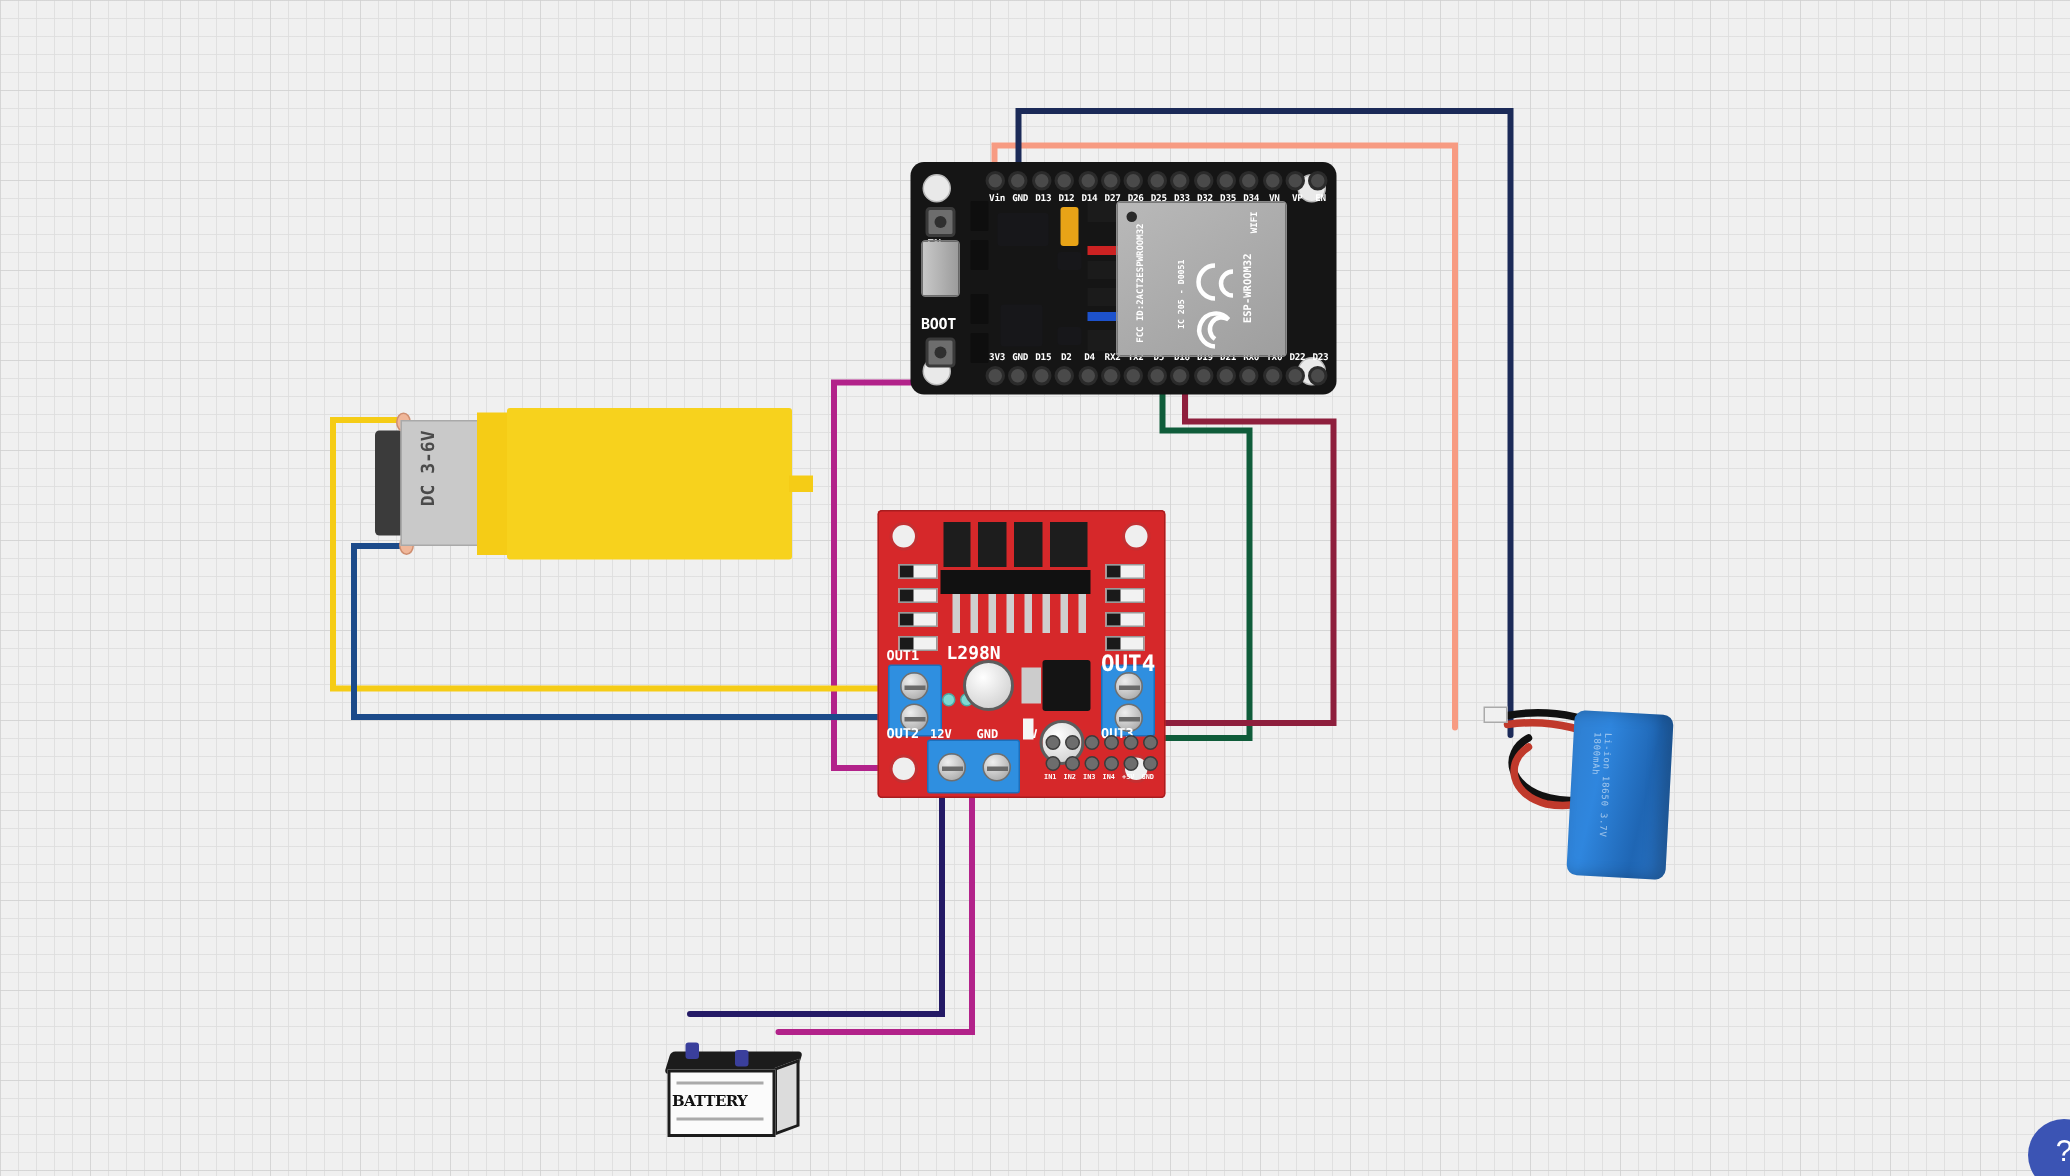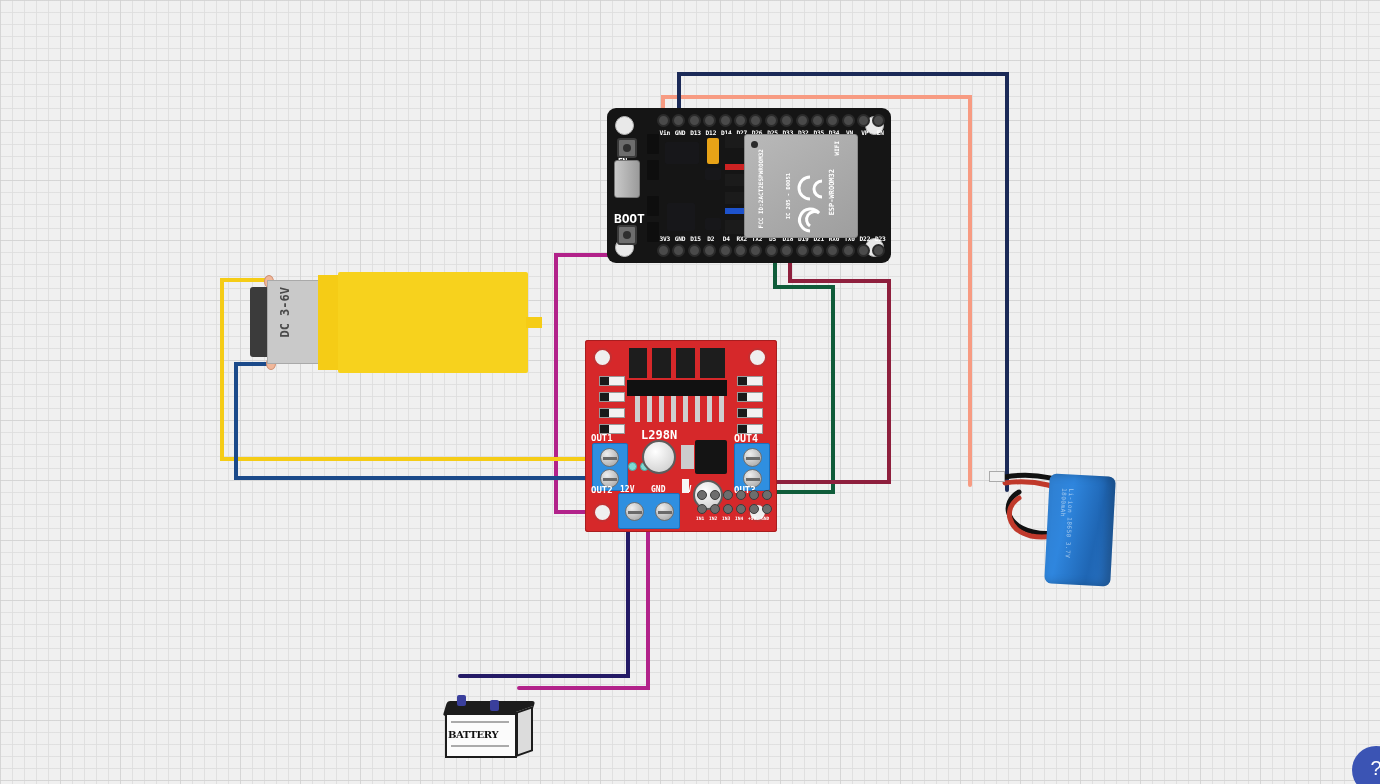--- a/index.html
+++ b/index.html
@@ -216,21 +216,21 @@
       <div class="esp-label" style="left: 169.4px; width: 15.4px; text-align: center;">RX0</div>
       <div class="esp-label" style="left: 184.8px; width: 15.4px; text-align: center;">TX0</div>
       <div class="esp-label" style="left: 200.2px; width: 15.4px; text-align: center;">D22</div>
       <div class="esp-label" style="left: 215.6px; width: 15.4px; text-align: center;">D23</div>
     </div>
 
   <div class="esp-btn" style="left:10px;top:30px;"></div>
   <div class="esp-label" style="left:11px;top:50px;font-size:8px;">EN</div>
   <div class="esp-usb"></div>
   <div class="esp-btn" style="left:10px;top:117px;"></div>
-  <div class="esp-label" style="left:7px;top:103px;font-size:13px;">BOOT</div>
+  <div class="esp-label" style="left:7px;top:103px;font-size:10px;">BOOT</div>
 
   <div class="blk" style="left:40px;top:26px;width:12px;height:20px;"></div>
   <div class="blk" style="left:40px;top:52px;width:12px;height:20px;"></div>
   <div class="blk" style="left:40px;top:88px;width:12px;height:20px;"></div>
   <div class="blk" style="left:40px;top:114px;width:12px;height:20px;"></div>
   <div class="esp-chip" style="left:58px;top:34px;width:34px;height:22px;"></div>
   <div class="esp-chip" style="left:60px;top:95px;width:28px;height:28px;"></div>
   <div class="esp-chip" style="left:98px;top:60px;width:16px;height:12px;"></div>
   <div class="esp-chip" style="left:98px;top:110px;width:16px;height:12px;"></div>
   <div style="position:absolute;left:100px;top:30px;width:12px;height:26px;background:#e8a317;border-radius:2px;"></div>
@@ -283,33 +283,33 @@
 
   <div class="diode" style="left:14px;top:36px;"></div>
   <div class="diode" style="left:14px;top:52px;"></div>
   <div class="diode" style="left:14px;top:68px;"></div>
   <div class="diode" style="left:14px;top:84px;"></div>
   <div class="diode" style="left:152px;top:36px;"></div>
   <div class="diode" style="left:152px;top:52px;"></div>
   <div class="diode" style="left:152px;top:68px;"></div>
   <div class="diode" style="left:152px;top:84px;"></div>
 
-  <div class="pcb-txt" style="left:56px;top:88px;font-size:12px;">L298N</div>
+  <div class="pcb-txt" style="left:46px;top:88px;font-size:12px;">L298N</div>
 
   <div class="term" style="left:7px;top:103px;width:36px;height:48px;">
     <div class="screw" style="left:7px;top:4px;"></div>
     <div class="screw" style="left:7px;top:25px;"></div>
   </div>
   <div class="pcb-txt" style="left:6px;top:93px;font-size:9px;">OUT1</div>
 
   <div class="term" style="left:149px;top:103px;width:36px;height:48px;">
     <div class="screw" style="left:8px;top:4px;"></div>
     <div class="screw" style="left:8px;top:25px;"></div>
   </div>
-  <div class="pcb-txt" style="left:149px;top:93px;font-size:10px;">OUT4</div>
+  <div class="pcb-txt" style="left:149px;top:93px;font-size:15px;">OUT4</div>
 
   <div class="pcb-txt" style="left:6px;top:145px;font-size:9px;">OUT2</div>
   <div class="pcb-txt" style="left:149px;top:145px;font-size:9px;">OUT3</div>
 
   <div class="term" style="left:33px;top:153px;width:62px;height:36px;">
     <div class="screw" style="left:6px;top:8px;"></div>
     <div class="screw" style="left:36px;top:8px;"></div>
   </div>
   <div id="pwr-labels">
       <div class="pcb-txt" style="left: 35px; top: 145px; font-size: 8px;">12V</div>

